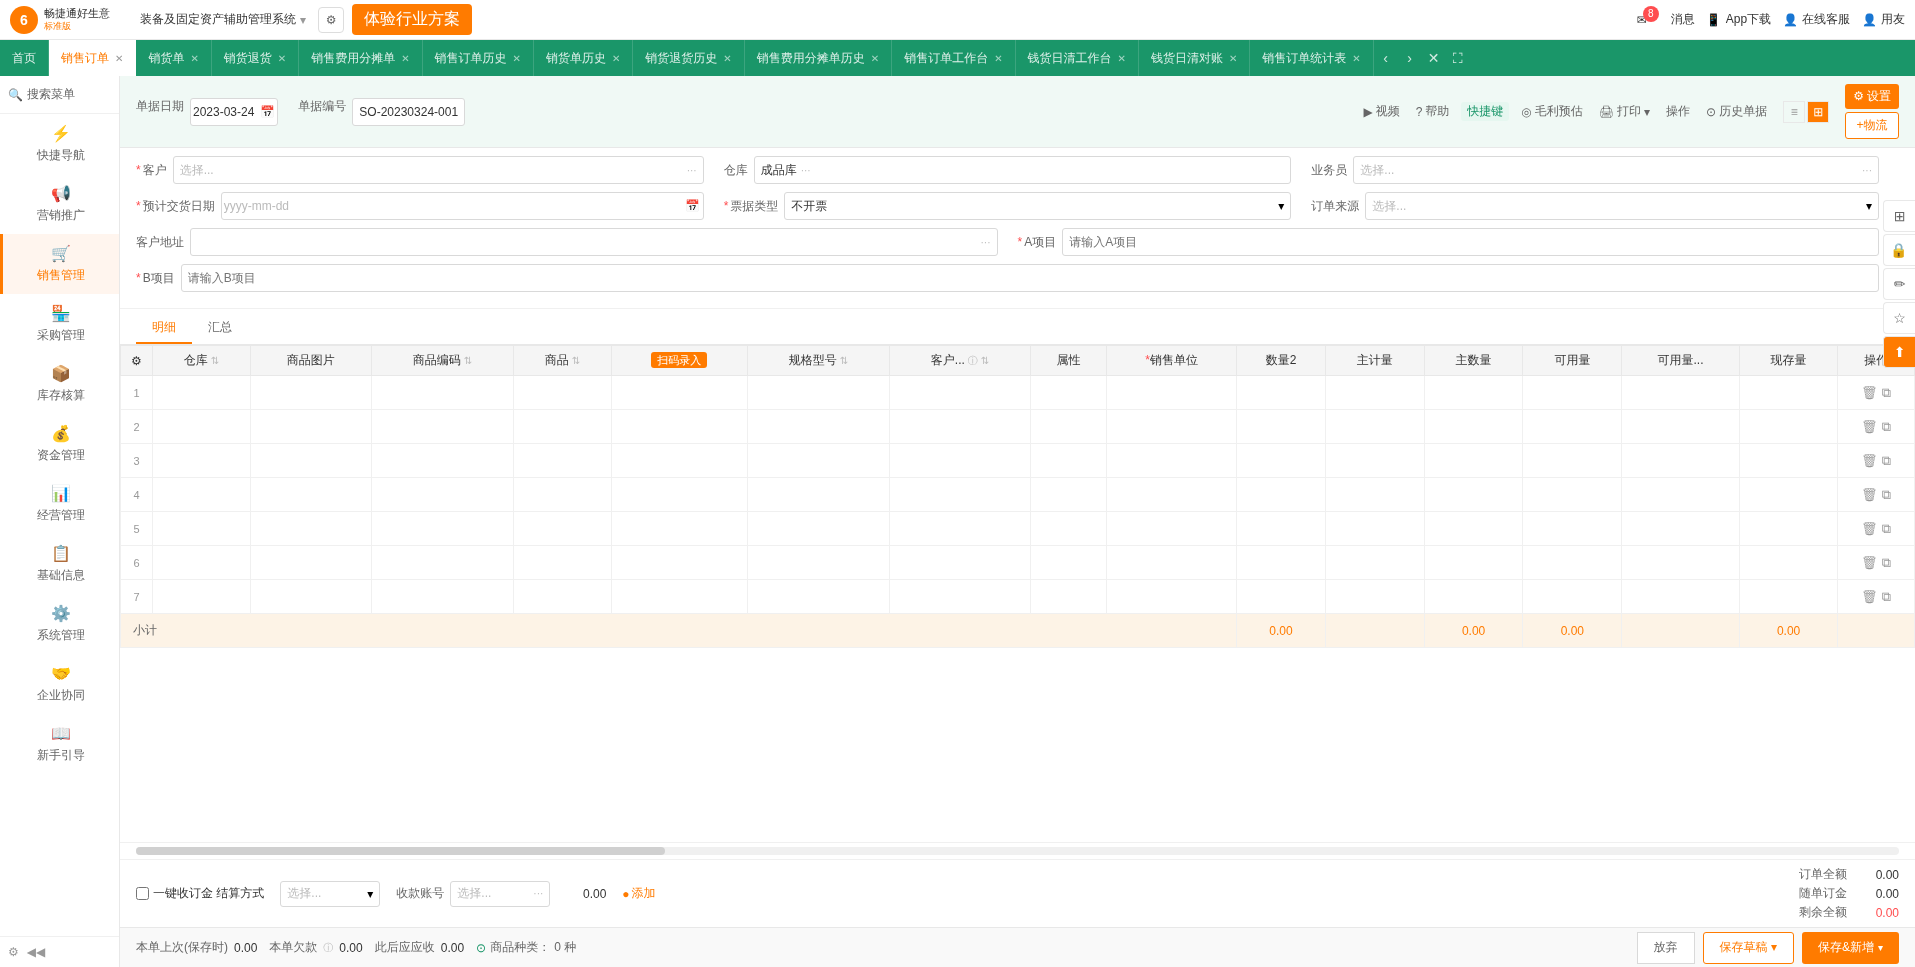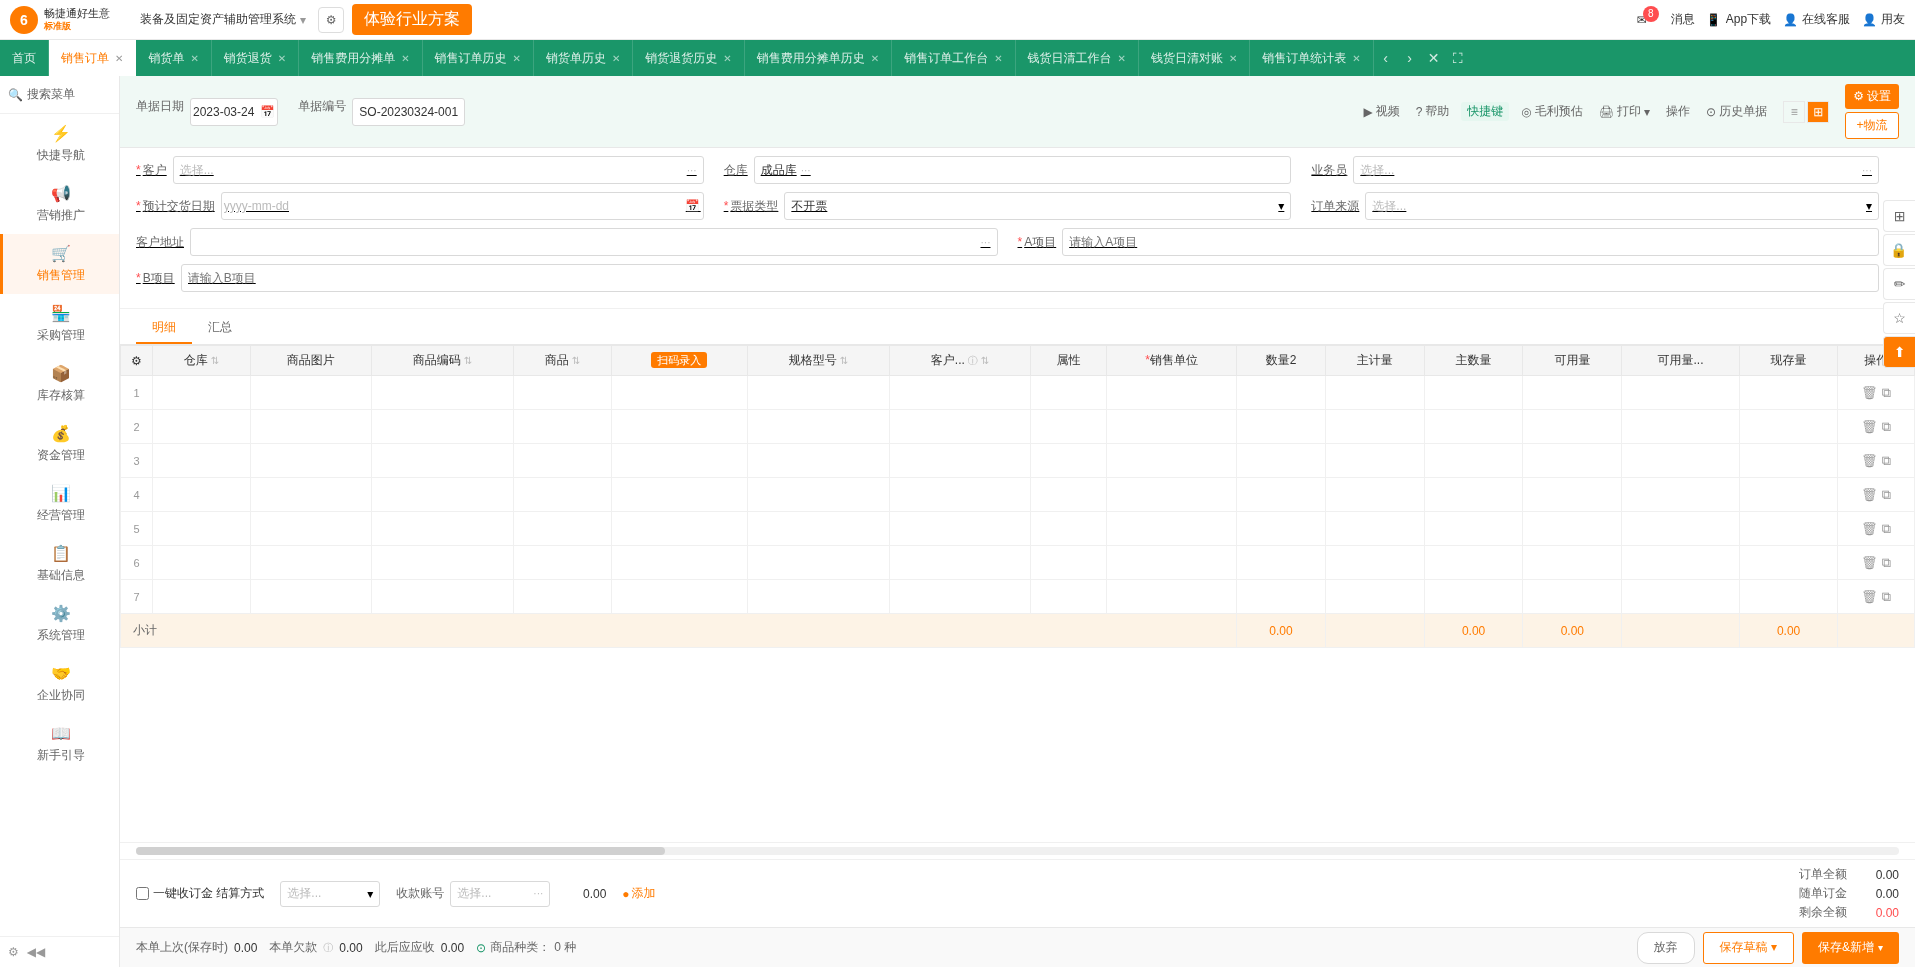--- a/index.html
+++ b/index.html
@@ -23,21 +23,21 @@
       flex-shrink: 0;
     }
     .logo-icon {
       width: 28px; height: 28px;
       background: #ff7b00;
       border-radius: 50%;
       display: flex; align-items: center; justify-content: center;
       color: #fff; font-size: 14px; font-weight: bold;
     }
     .logo-text { font-size: 11px; color: #333; line-height: 1.3; }
-    .logo-sub { font-size: 9px; color: #ff7b00; font-weight: bold; }
+    .logo-sub { font-size: 9px; color: #ff7b00; }
     .system-title {
       display: flex; align-items: center; gap: 4px;
       font-size: 13px; color: #333; margin-left: 10px;
     }
     .system-title .chevron { color: #999; }
     .top-actions { display: flex; align-items: center; gap: 8px; margin-left: 12px; }
     .gear-btn {
       width: 26px; height: 26px;
       border: 1px solid #ddd; border-radius: 4px;
       display: flex; align-items: center; justify-content: center;
@@ -171,21 +171,20 @@
     }
     .form-action-btn {
       display: flex; align-items: center; gap: 3px;
       cursor: pointer; color: #666; padding: 2px 4px;
     }
 
     
     .form-body {
       padding: 8px 16px;
       border-bottom: 1px solid #f0f0f0;
-      text-decoration: underline;
     }
     .form-row {
       display: flex; align-items: center; gap: 0;
       margin-bottom: 8px;
     }
     .form-col {
       flex: 1;
       display: flex; align-items: center; gap: 6px;
       padding-right: 20px;
     }
@@ -328,21 +327,21 @@
       border-top: 1px solid #e8e8e8;
       display: flex; align-items: center;
       padding: 0 16px;
       gap: 12px;
     }
     .bottom-info { display: flex; align-items: center; gap: 6px; font-size: 12px; color: #666; }
     .bottom-info .val { color: #333; }
     .bottom-actions { margin-left: auto; display: flex; align-items: center; gap: 8px; }
     .btn-discard {
       height: 32px; padding: 0 16px;
-      border: 1px solid #d9d9d9; border-radius: 11px;
+      border: 1px solid #d9d9d9; border-radius: 0;
       background: #fff; color: #666; cursor: pointer; font-size: 12px;
     }
     .btn-save-draft {
       height: 32px; padding: 0 16px;
       border: 1px solid #ff7b00; border-radius: 3px;
       background: #fff; color: #ff7b00; cursor: pointer; font-size: 12px;
     }
     .btn-save-new {
       height: 32px; padding: 0 16px;
       border: none; border-radius: 3px;

